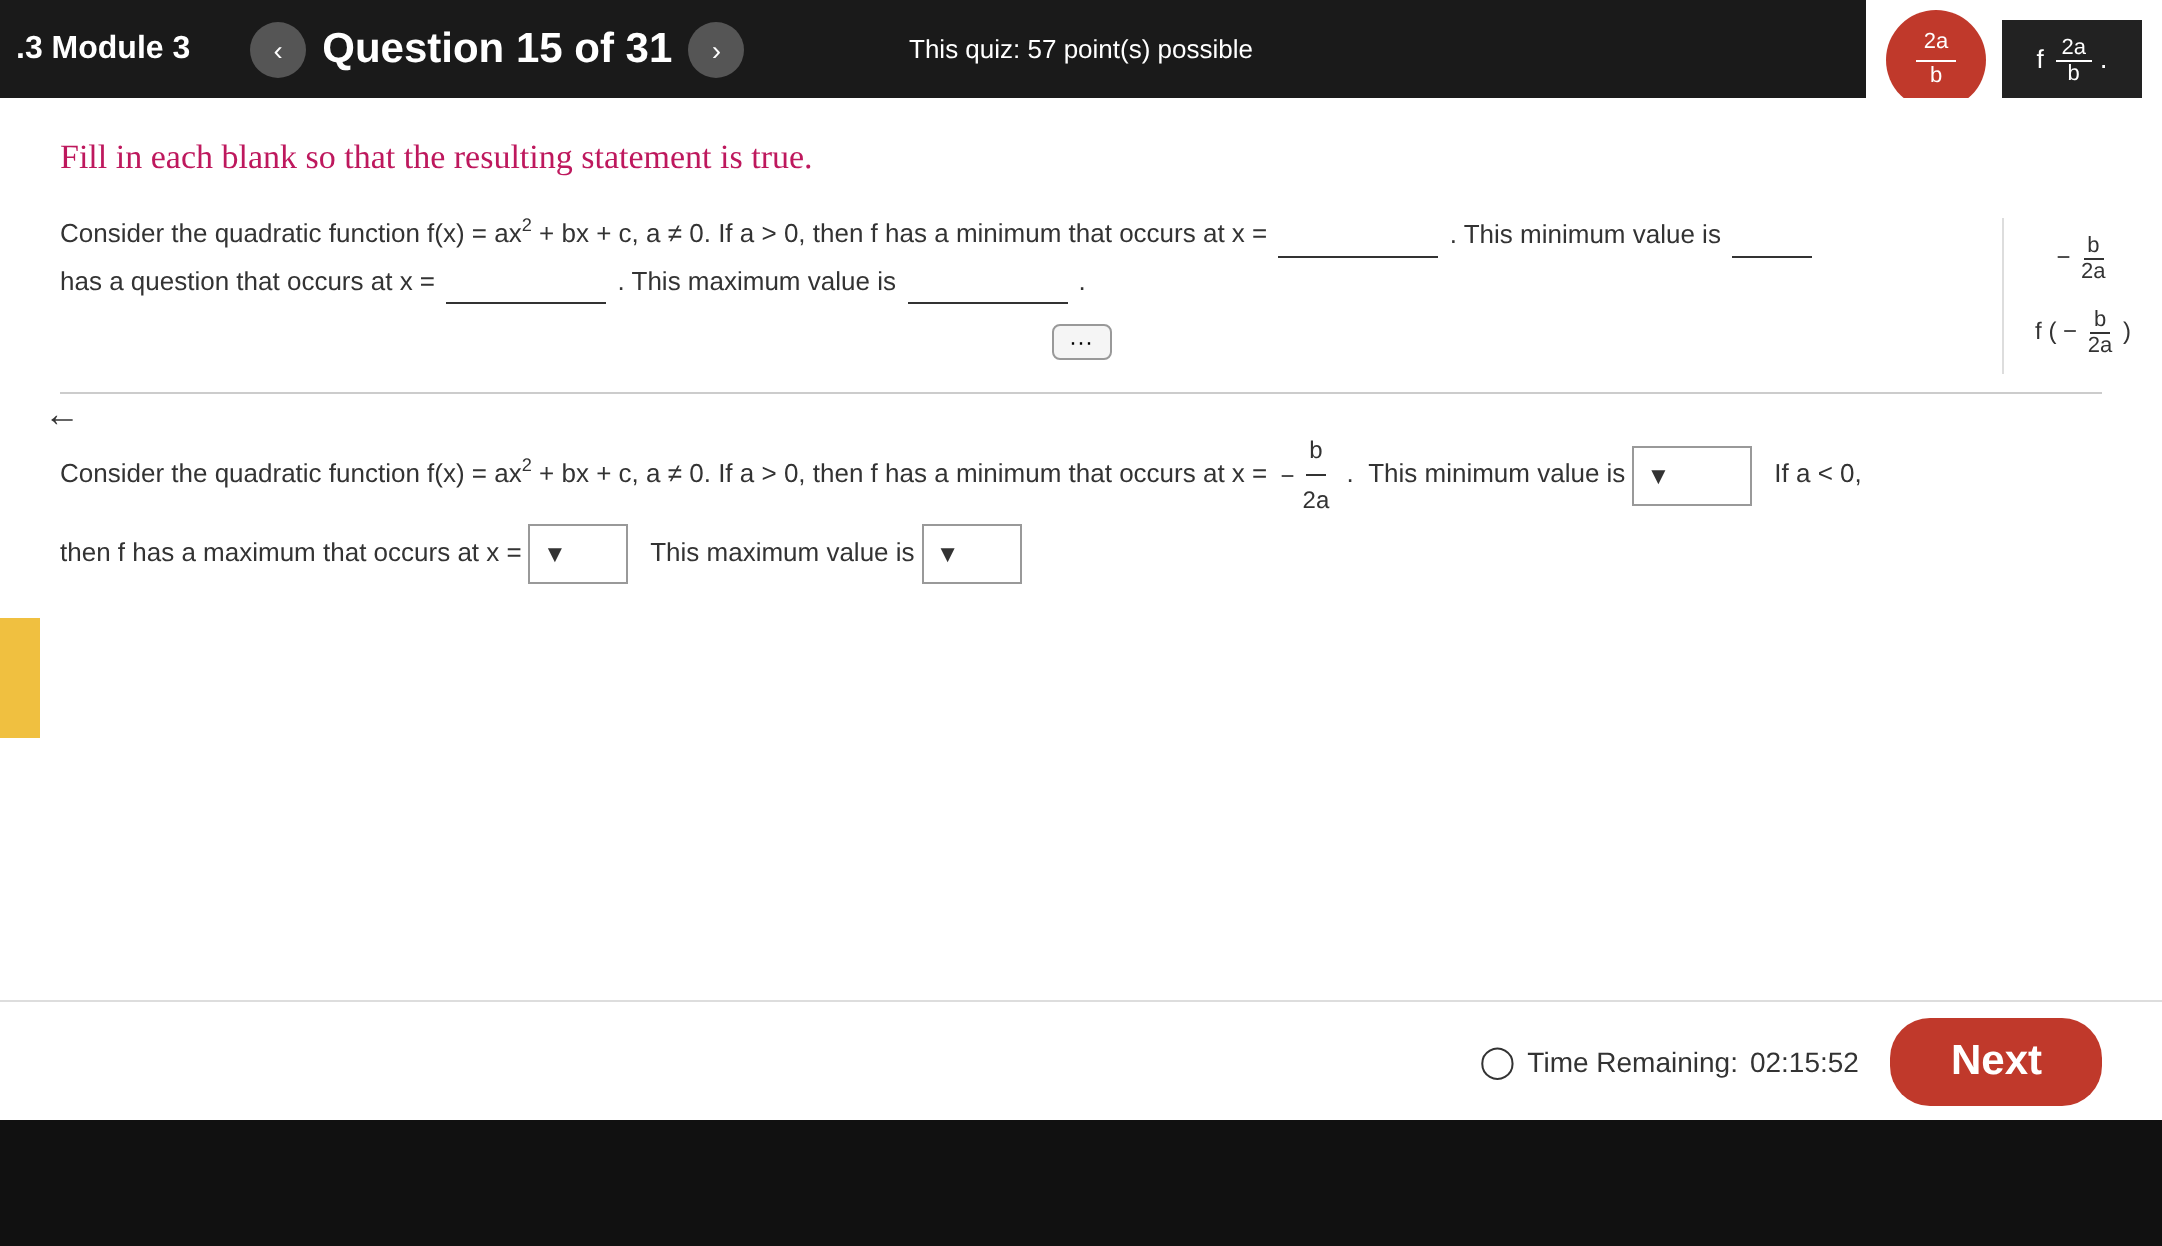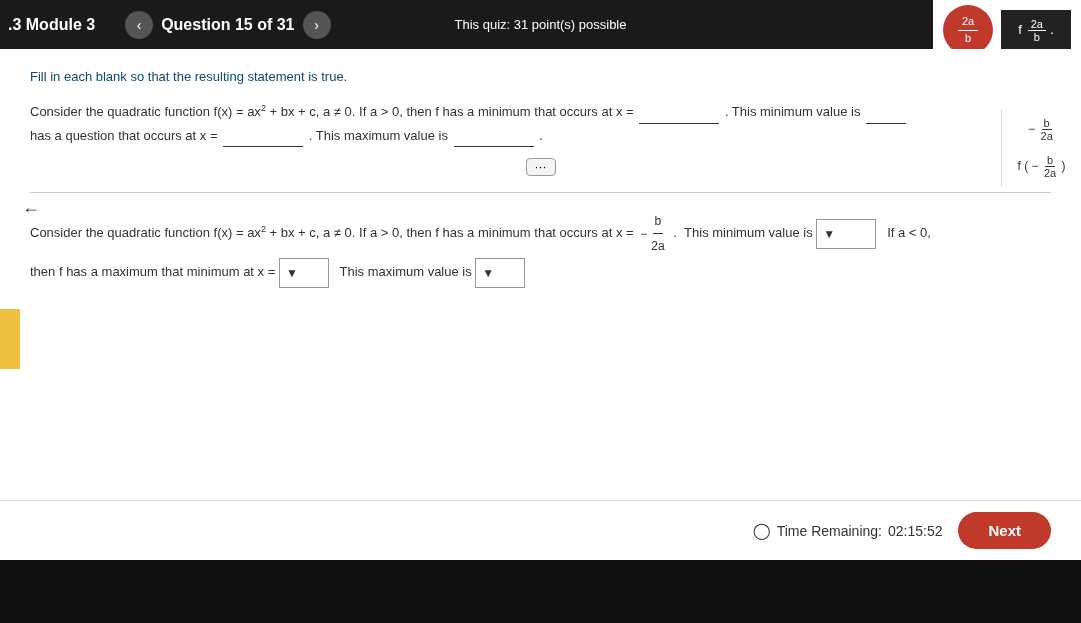--- a/index.html
+++ b/index.html
@@ -50,21 +50,21 @@
       width: 28px;
       height: 28px;
       border-radius: 50%;
       cursor: pointer;
       font-size: 14px;
       display: flex;
       align-items: center;
       justify-content: center;
     }
     .question-label {
-      font-size: 16px;
+      font-size: 21px;
       font-weight: bold;
       color: #fff;
     }
     .quiz-info {
       position: absolute;
       left: 50%;
       transform: translateX(-50%);
       text-align: center;
       font-size: 13px;
       color: #fff;
@@ -89,23 +89,24 @@
     }
     
     .main-content {
       flex: 1;
       padding: 20px 30px;
       background: #fff;
       position: relative;
       overflow: auto;
     }
     .instruction {
-      font-size: 13px;
-      color: #0c4a6e;
+      font-size: 17px;
+      color: #be185d;
       margin-bottom: 16px;
+      font-family: Liberation Serif, serif;
     }
     .question-text {
       font-size: 13px;
       color: #333;
       line-height: 1.8;
       margin-bottom: 10px;
     }
     .blank-underline {
       display: inline-block;
       width: 80px;
@@ -161,21 +162,21 @@
     }
     .clock-icon {
       font-size: 16px;
     }
     .next-btn {
       background: #c0392b;
       color: #fff;
       border: none;
       border-radius: 20px;
       padding: 10px 30px;
-      font-size: 15px;
+      font-size: 21px;
       font-weight: bold;
       cursor: pointer;
     }
     .left-yellow-bar {
       position: absolute;
       left: 0;
       top: 260px;
       width: 20px;
       height: 60px;
       background: #f0c040;
@@ -218,21 +219,21 @@
 <div class="quiz-container">
 
   <div class="header">
     <span class="module-title">.3 Module 3</span>
     <div class="nav-section">
       <button class="nav-arrow">‹</button>
       <span class="question-label">Question 15 of 31</span>
       <button class="nav-arrow">›</button>
     </div>
     <div class="quiz-info">
-      <div>This quiz: 31 point(s) possible</div>
+      <div>This quiz: 57 point(s) possible</div>
     </div>
 
     <div style="position:absolute;right:0;top:0;display:flex;align-items:center;height:60px;background:#fff;padding:0 10px;gap:8px;">
       <div class="formula-circle">
         <div class="formula-circle-inner">
           <span>2a</span><br>
           <span style="border-top:1px solid #fff;display:block;width:20px;margin:1px auto;"></span>
           <span>b</span>
         </div>
       </div>
@@ -304,21 +305,21 @@
             <span style="padding:0 2px;">2a</span>
           </span>
         </span>
       </span>
       <span>. &nbsp;This minimum value is </span>
       <span class="dropdown-select">
         <span>▼</span>
       </span>
       <span>&nbsp; If a &lt; 0,</span>
       <br>
-      <span>then f has a maximum that minimum at x = </span>
+      <span>then f has a maximum that occurs at x = </span>
       <span class="dropdown-select" style="min-width:50px;">
         <span>▼</span>
       </span>
       <span>&nbsp; This maximum value is </span>
       <span class="dropdown-select" style="min-width:50px;">
         <span>▼</span>
       </span>
     </div>
   </div>
 

